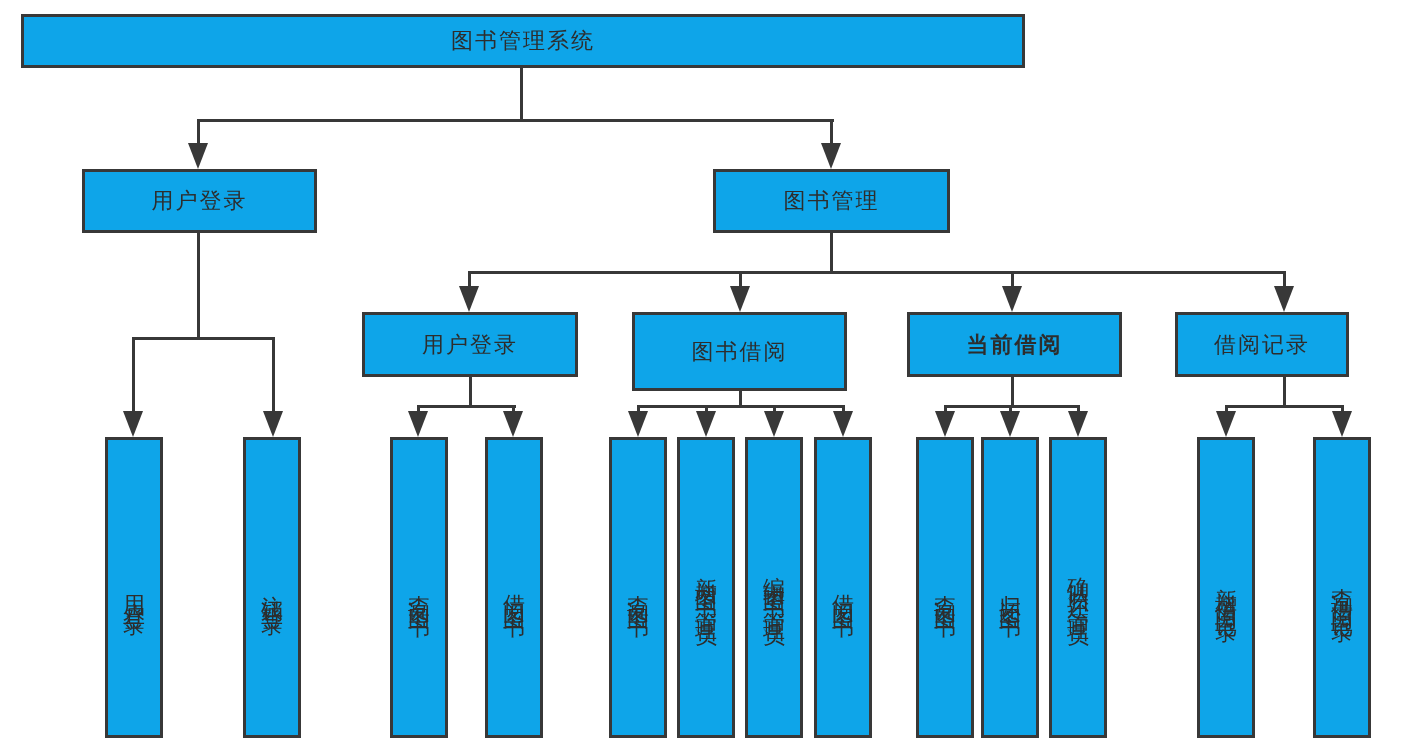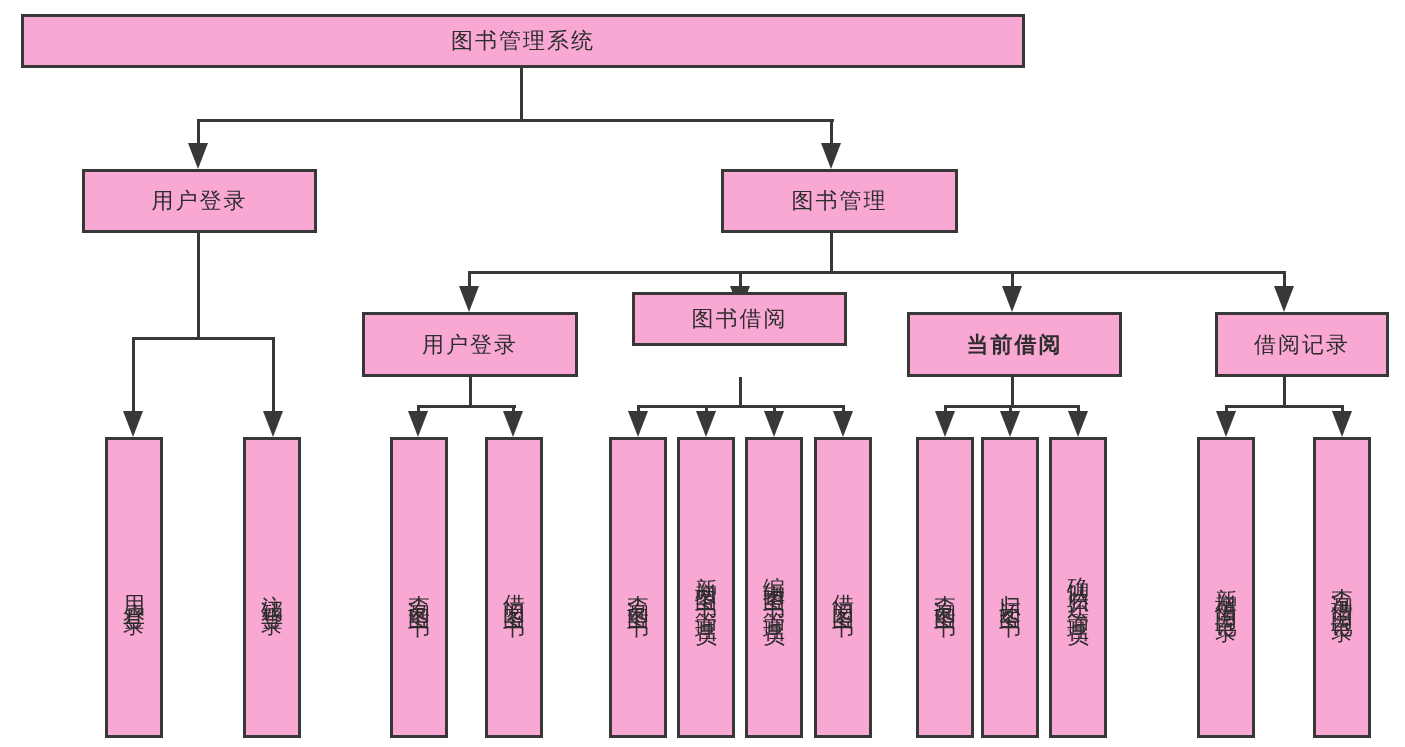--- a/index.html
+++ b/index.html
@@ -2,21 +2,21 @@
 <html><head>
 <meta charset="utf-8">
 <style>
   html,body { margin:0; padding:0; background:#ffffff; }
   .canvas {
     position:relative; width:1405px; height:747px; background:#ffffff;
     font-family:"Liberation Sans","DejaVu Sans",sans-serif; overflow:hidden;
   }
   .box {
     position:absolute; box-sizing:border-box;
-    border:3px solid #383838; background:#f9a8d4;
+    border:3px solid #383838; background:#0ea5e9;
     display:flex; align-items:center; justify-content:center;
     font-size:22px; color:#2d2d2d; letter-spacing:2px; white-space:nowrap;
   }
   .vbox {
     writing-mode:vertical-rl; letter-spacing:7px; font-size:22px;
     line-height:1; padding-top:6px;
   }
   .hl { position:absolute; height:3px; background:#383838; }
   .vl { position:absolute; width:3px;  background:#383838; }
   .ar {
@@ -89,26 +89,26 @@
   <div class="vl" style="left:1283px; top:377px; height:31px;"></div>
   <div class="hl" style="left:1225px; top:405px; width:119px;"></div>
   <div class="vl" style="left:1225px; top:405px; height:10px;"></div>
   <div class="ar" style="left:1216px; top:411px;"></div>
   <div class="vl" style="left:1341px; top:405px; height:10px;"></div>
   <div class="ar" style="left:1332px; top:411px;"></div>
 
   <div class="box" style="left:21px; top:14px; width:1004px; height:54px;">图书管理系统</div>
 
   <div class="box" style="left:82px; top:169px; width:235px; height:64px;">用户登录</div>
-  <div class="box" style="left:713px; top:169px; width:237px; height:64px;margin-left:8px;">图书管理</div>
+  <div class="box" style="left:713px; top:169px; width:237px; height:64px;">图书管理</div>
 
   <div class="box" style="left:362px; top:312px; width:216px; height:65px;">用户登录</div>
-  <div class="box" style="left:632px; top:292px; width:215px; height:54px;">图书借阅</div>
+  <div class="box" style="left:632px; top:312px; width:215px; height:79px;">图书借阅</div>
   <div class="box" style="left:907px; top:312px; width:215px; height:65px;font-weight:bold;">当前借阅</div>
-  <div class="box" style="left:1175px; top:312px; width:174px; height:65px;margin-left:40px;">借阅记录</div>
+  <div class="box" style="left:1175px; top:312px; width:174px; height:65px;">借阅记录</div>
 
   <div class="box vbox" style="left:105px; top:437px; width:58px; height:301px;">用户登录</div>
   <div class="box vbox" style="left:243px; top:437px; width:58px; height:301px;">注销登录</div>
 
   <div class="box vbox" style="left:390px; top:437px; width:58px; height:301px;">查询图书</div>
   <div class="box vbox" style="left:485px; top:437px; width:58px; height:301px;">借阅图书</div>
 
   <div class="box vbox" style="left:609px; top:437px; width:58px; height:301px;">查询图书</div>
   <div class="box vbox" style="left:677px; top:437px; width:58px; height:301px;">新增图书（管理员）</div>
   <div class="box vbox" style="left:745px; top:437px; width:58px; height:301px;">编辑图书（管理员）</div>

